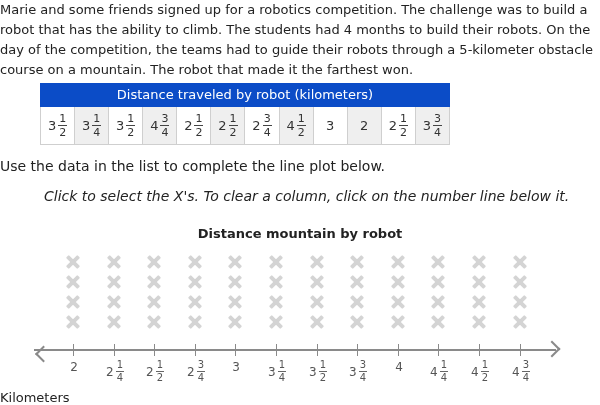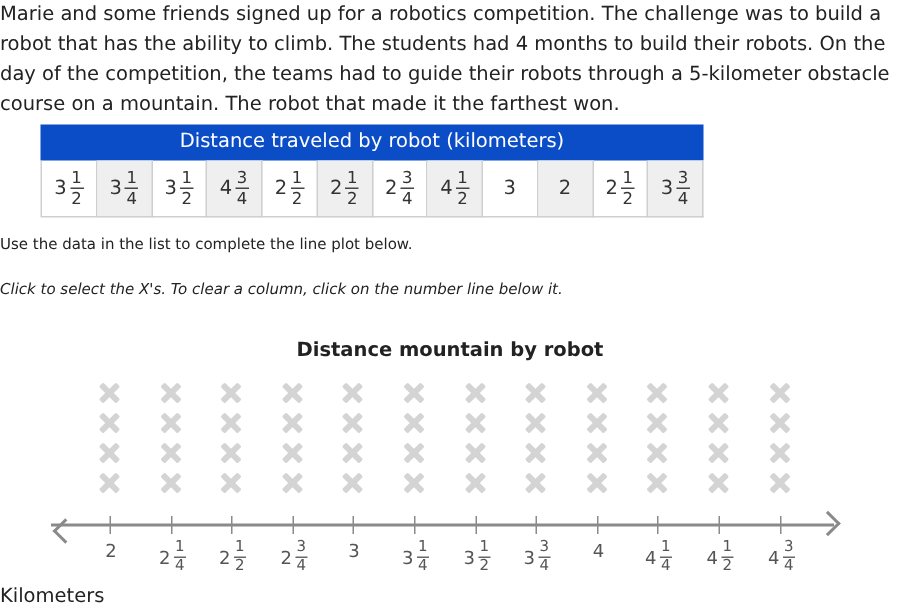--- a/index.html
+++ b/index.html
@@ -1,31 +1,31 @@
 <!DOCTYPE html>
 <html><head>
 <meta charset="utf-8">
 <style>
   html, body { margin: 0; padding: 0; background: #ffffff; }
   body { width: 600px; height: 405px; position: relative; overflow: hidden;
          font-family: "DejaVu Sans", sans-serif; color: #222; }
   .para { position: absolute; left: 0; top: 0; width: 600px; font-size: 13px; line-height: 20px; margin: 0; }
-  .tbl { position: absolute; left: 27px; top: 83px; width: 442px; border-collapse: collapse; }
+  .tbl { position: absolute; left: 40px; top: 83px; width: 410px; border-collapse: collapse; }
   .tbl-head { background: #0b4cc7; color: #fff; font-size: 13px; text-align: center; height: 24px; line-height: 24px; }
   .tbl-row { display: flex; height: 38px; border-left: 1px solid #cfcfcf; }
   .tbl-cell { flex: 1; display: flex; align-items: center; justify-content: center; border-right: 1px solid #cfcfcf; border-bottom: 1px solid #cfcfcf; font-size: 13px; color: #333; }
   .tbl-cell.alt { background: #efefef; }
   .mixed { display: inline-flex; align-items: center; }
   .whole { margin-right: 2px; }
   .frac { display: inline-flex; flex-direction: column; align-items: center; font-size: 11px; line-height: 11px; }
   .frac .num { border-bottom: 1px solid #444; padding: 0 1px 1px 1px; }
   .frac .den { padding-top: 1px; }
-  .instr { position: absolute; left: 0; font-size: 10px; margin: 0; }
+  .instr { position: absolute; left: 0; font-size: 14px; margin: 0; }
   .instr.i1 { top: 158px; }
-  .instr.i2 { top: 188px; font-style: italic; }
+  .instr.i2 { top: 188px; font-style: italic; padding-left: 44px; }
   .plot-title { position: absolute; left: 0; width: 600px; top: 226px; text-align: center; font-weight: bold; font-size: 13px; }
   .xmark { position: absolute; width: 14px; height: 14px; cursor: pointer; }
   .xmark:before, .xmark:after { content: ""; position: absolute; left: 5px; top: -1px; width: 4px; height: 16px; background: #d4d4d4; border-radius: 1px; }
   .xmark:before { transform: rotate(45deg); }
   .xmark:after { transform: rotate(-45deg); }
   .axis { position: absolute; left: 34px; top: 349px; width: 522px; height: 2px; background: #8a8a8a; }
   .arrow-l, .arrow-r { position: absolute; top: 343px; width: 10px; height: 10px; border-color: #8a8a8a; border-style: solid; }
   .arrow-l { left: 34px; border-width: 0 0 2px 2px; transform: rotate(45deg); transform-origin: left bottom; top: 342px; left: 35px; }
   .arrow-r { left: 546px; border-width: 2px 2px 0 0; transform: rotate(45deg); }
   .tick { position: absolute; top: 344px; width: 1px; height: 12px; background: #8a8a8a; }

